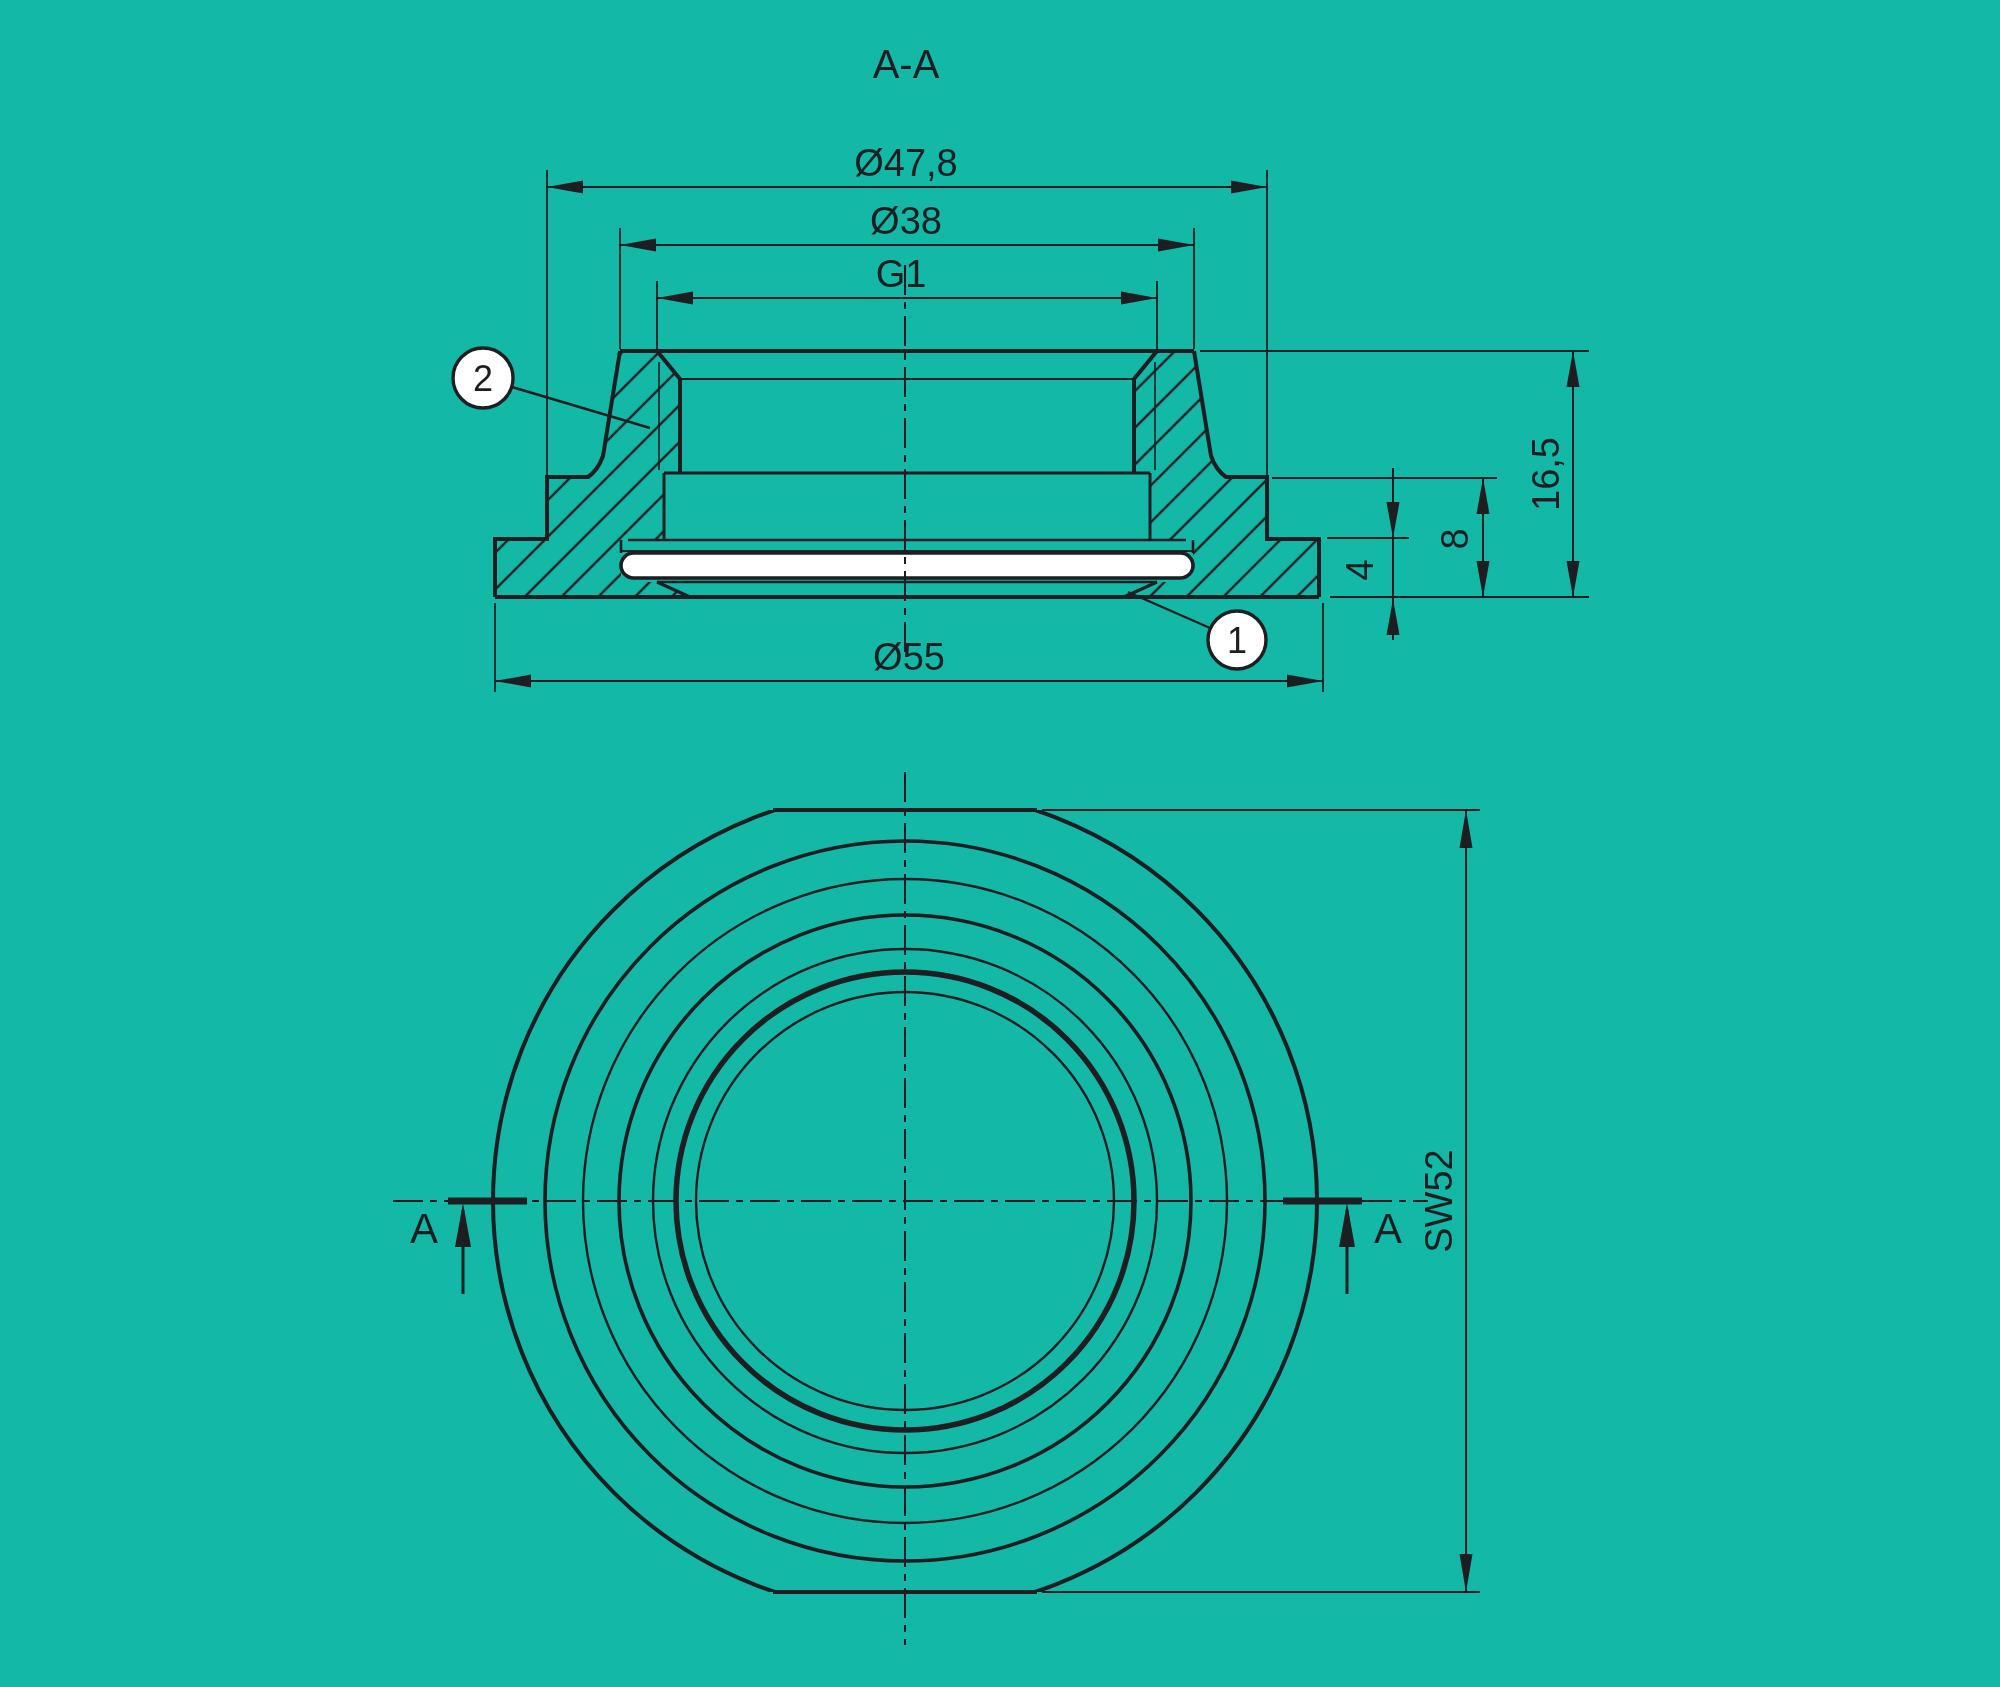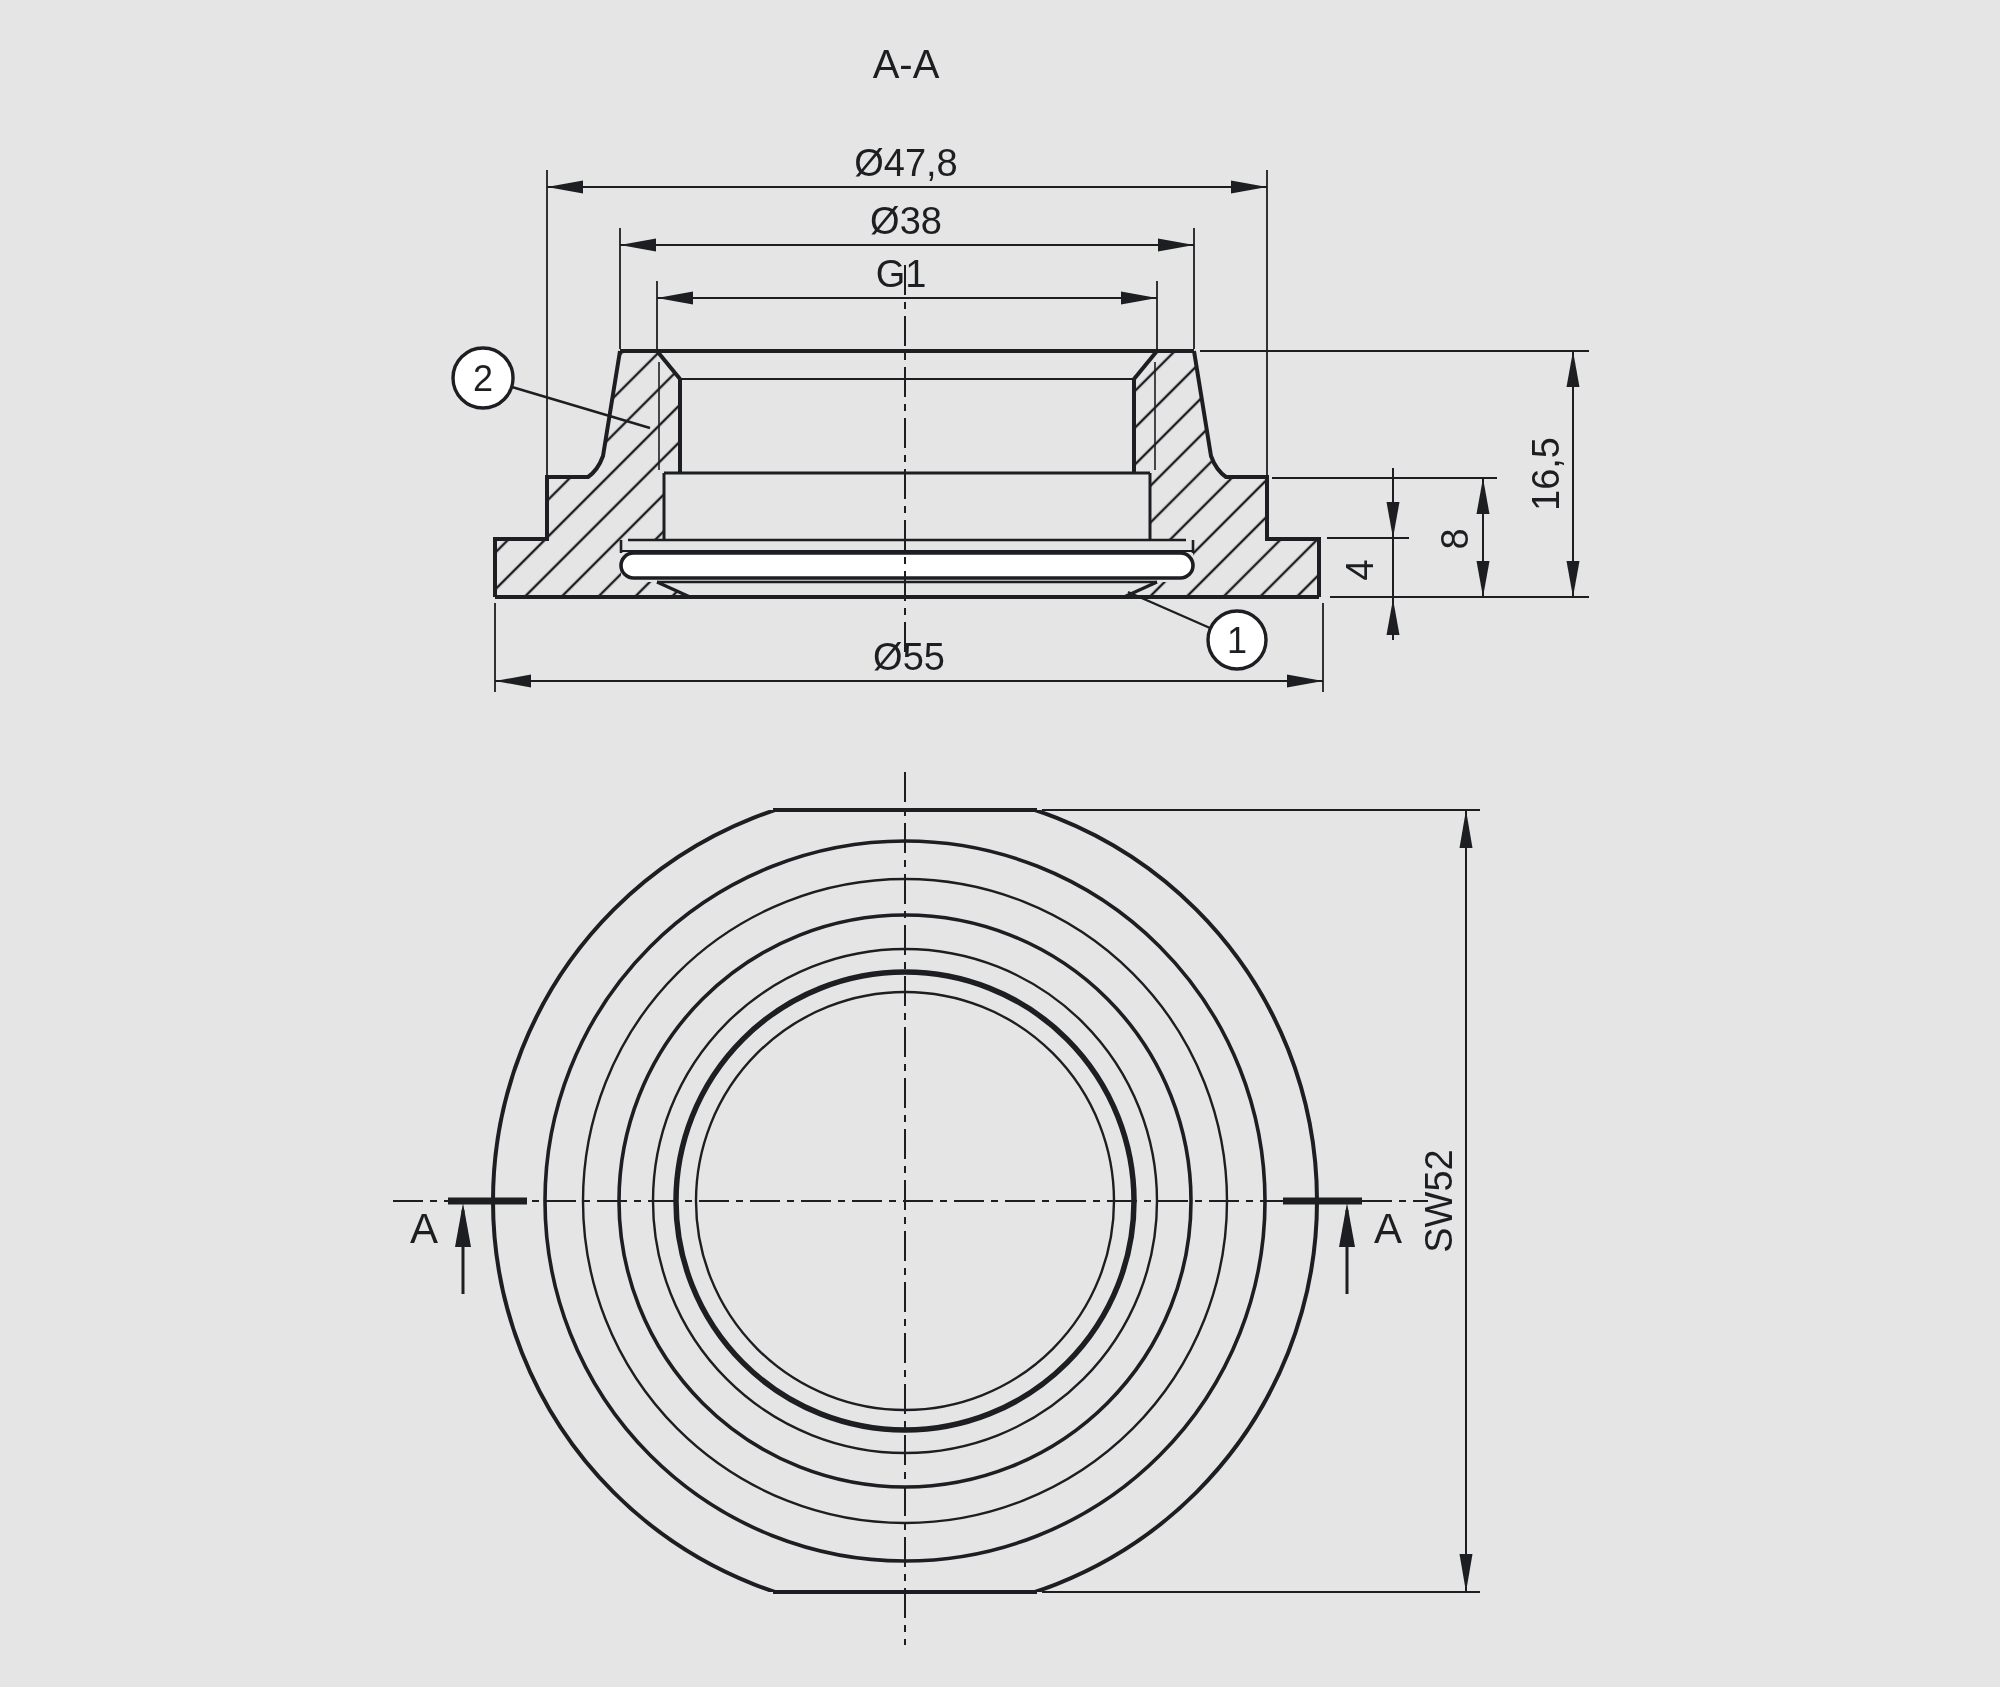--- a/index.html
+++ b/index.html
@@ -1,16 +1,16 @@
 <!DOCTYPE html>
 <html><head>
 <meta charset="utf-8">
 <style>
   html,body{margin:0;padding:0;background:#fff;}
-  .canvas{width:2000px;height:1687px;position:relative;background:#e5e5e5;overflow:hidden;text-decoration:underline;}
+  .canvas{width:2000px;height:1687px;position:relative;background:#14b8a6;overflow:hidden;text-decoration:underline;}
   svg{display:block;}
   text{font-family:"Liberation Sans","DejaVu Sans",sans-serif;fill:#1c1e21;}
   .dim-text{font-size:38px;}
   .title-text{font-size:40px;}
   .balloon-text{font-size:36px;}
   .cut-text{font-size:42px;}
 </style>
 </head>
 <body>
 

